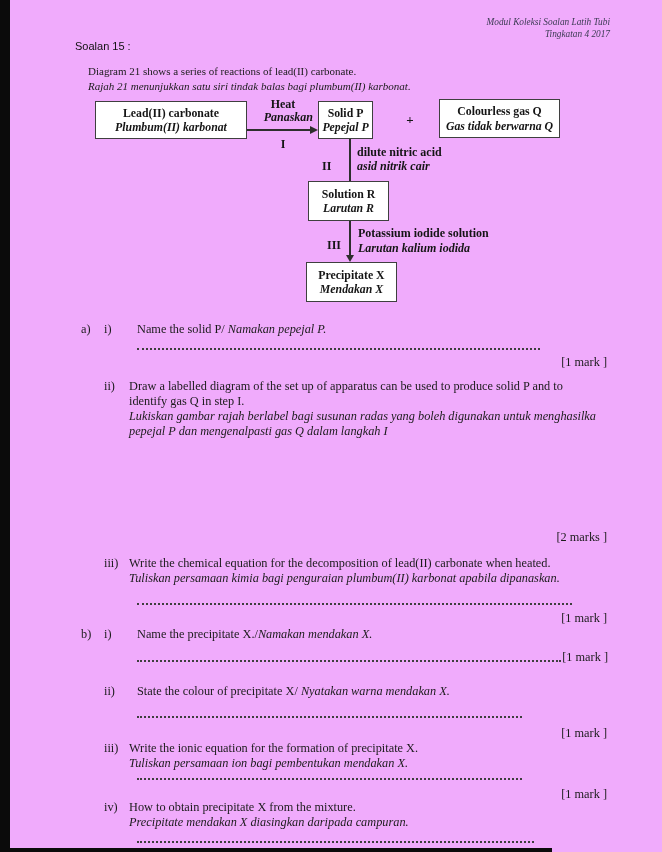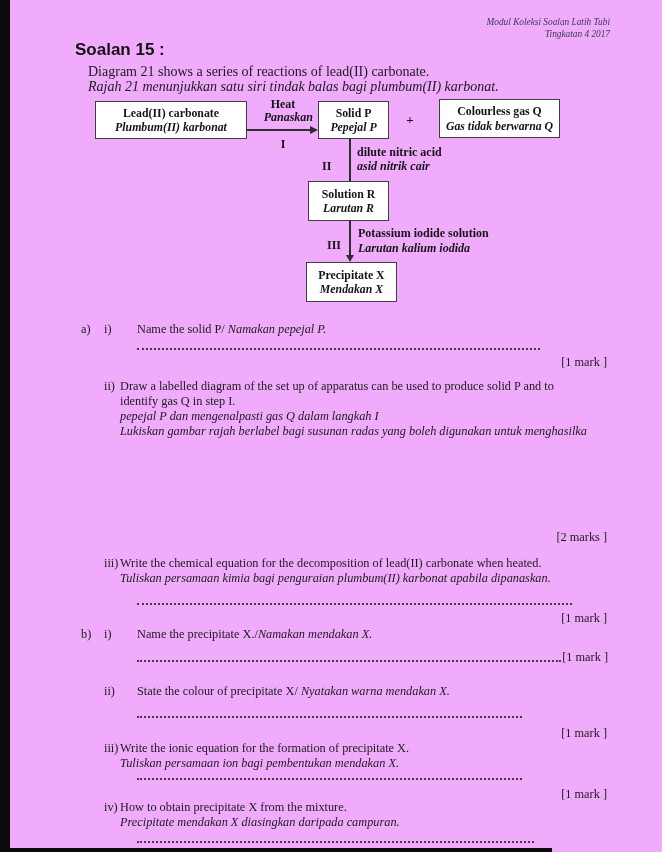--- a/index.html
+++ b/index.html
@@ -12,40 +12,40 @@
   .abs { position:absolute; }
   .it  { font-style:italic; }
 
   .edge-left   { left:0; top:0; width:10px; height:852px; background:#0b0b0b; }
   .edge-bottom { left:0; top:848px; width:552px; height:4px; background:#0b0b0b; }
 
   .hdr { right:52px; top:17px; text-align:right; font-size:9.3px; line-height:11.5px;
          font-style:italic; color:#3a3a52; }
 
   .soalan { left:75px; top:40px; font-family:"Liberation Sans", sans-serif;
-            font-weight:bold; font-size:17px; color:#111; }
+            font-weight:normal; font-size:11px; color:#111; }
 
-  .intro { left:88px; font-size:14px; line-height:15px; }
+  .intro { left:88px; font-size:11px; line-height:15px; }
 
   
   .dbox { border:1.5px solid #3f3f3f; background:#fff; display:flex; flex-direction:column;
           align-items:center; justify-content:center; text-align:center;
           font-size:11.8px; font-weight:bold; line-height:14.5px; color:#151515; }
   .dlabel { font-size:12px; font-weight:bold; line-height:14px; color:#151515; white-space:nowrap; }
   .hline { height:2px; background:#2e2e2e; }
   .vline { width:2px;  background:#2e2e2e; }
   .arr-right { width:0; height:0; border-left:8px solid #2e2e2e;
                border-top:4.5px solid transparent; border-bottom:4.5px solid transparent; }
   .arr-down  { width:0; height:0; border-top:7px solid #2e2e2e;
                border-left:4.5px solid transparent; border-right:4.5px solid transparent; }
 
   
   .qtext { font-size:12.3px; line-height:15px; color:#1b1b1b; }
   .qnum  { position:absolute; left:0; }
-  .qbody { margin-left:16px; width:486px; }
+  .qbody { margin-left:25px; width:486px; }
   .dots  { border-bottom:2px dotted #3e3e3e; height:9px; }
   .mark  { position:absolute; right:55px; font-size:12.3px; color:#1b1b1b; white-space:nowrap; }
   .ansrow{ position:absolute; left:137px; right:54px; display:flex; align-items:flex-end; }
   .ansrow .dots { flex:1; margin-bottom:3px; }
   .ansrow .mk { font-size:12.3px; white-space:nowrap; margin-left:1px; }
 </style>
 </head>
 <body>
 
 <div class="page">
@@ -67,21 +67,21 @@
       <div>Lead(II) carbonate</div>
       <div class="it">Plumbum(II) karbonat</div>
     </div>
 
     <div class="abs dlabel" style="left:253px; top:97px; width:60px; text-align:center">Heat</div>
     <div class="abs dlabel it" style="left:253px; top:110px; width:60px; text-align:right">Panaskan</div>
     <div class="abs hline" style="left:247px; top:129px; width:64px"></div>
     <div class="abs arr-right" style="left:310px; top:126px"></div>
     <div class="abs dlabel" style="left:253px; top:137px; width:60px; text-align:center">I</div>
 
-    <div class="abs dbox" style="left:318px; top:101px; width:71px; height:38px">
+    <div class="abs dbox" style="left:318px; top:101px; width:55px; height:38px">
       <div>Solid P</div>
       <div class="it">Pepejal P</div>
     </div>
 
     <div class="abs dlabel" style="left:402px; top:113px; width:16px; text-align:center; font-size:13px">+</div>
 
     <div class="abs dbox" style="left:439px; top:99px; width:121px; height:39px">
       <div>Colourless gas Q</div>
       <div class="it">Gas tidak berwarna Q</div>
     </div>
@@ -115,22 +115,22 @@
     <span style="position:absolute; left:56px; white-space:nowrap"><span>Name  the solid P/ </span><span class="it">Namakan pepejal P.</span></span>
   </div>
   <div class="abs dots" style="left:137px; top:341px; width:403px"></div>
   <div class="mark" style="top:355px">[1 mark ]</div>
 
   <div class="abs qtext" style="left:104px; top:379px">
     <span class="qnum">ii)</span>
     <div class="qbody">
       <div>Draw a labelled diagram of the set up of apparatus can be used to produce solid P and to</div>
       <div>identify gas Q in step I.</div>
+      <div class="it">Lukiskan gambar rajah berlabel bagi susunan radas yang boleh digunakan untuk menghasilka</div>
       <div class="it">pepejal P dan mengenalpasti gas Q dalam langkah I</div>
-      <div class="it">Lukiskan gambar rajah berlabel bagi susunan radas yang boleh digunakan untuk menghasilka</div>
     </div>
   </div>
   <div class="mark" style="top:530px">[2 marks ]</div>
 
   <div class="abs qtext" style="left:104px; top:556px">
     <span class="qnum">iii)</span>
     <div class="qbody">
       <div>Write the chemical equation for the decomposition of lead(II) carbonate when heated.</div>
       <div class="it">Tuliskan persamaan kimia bagi penguraian plumbum(II) karbonat apabila dipanaskan.</div>
     </div>

